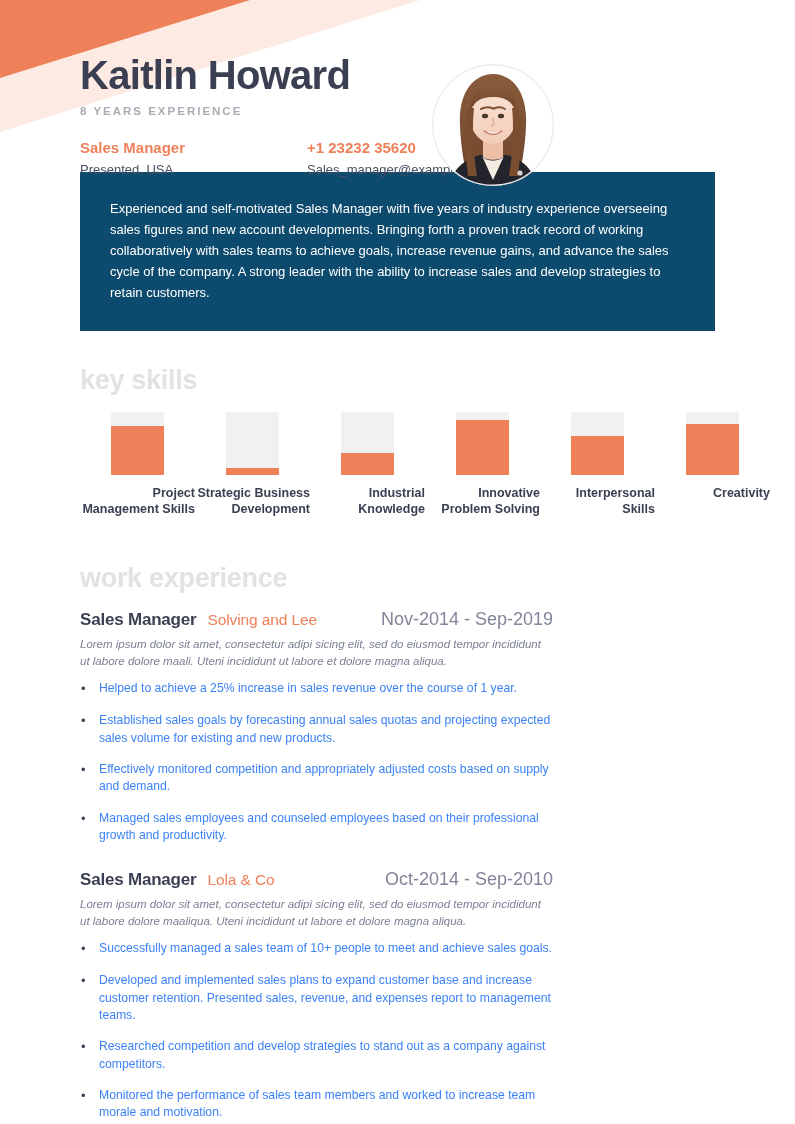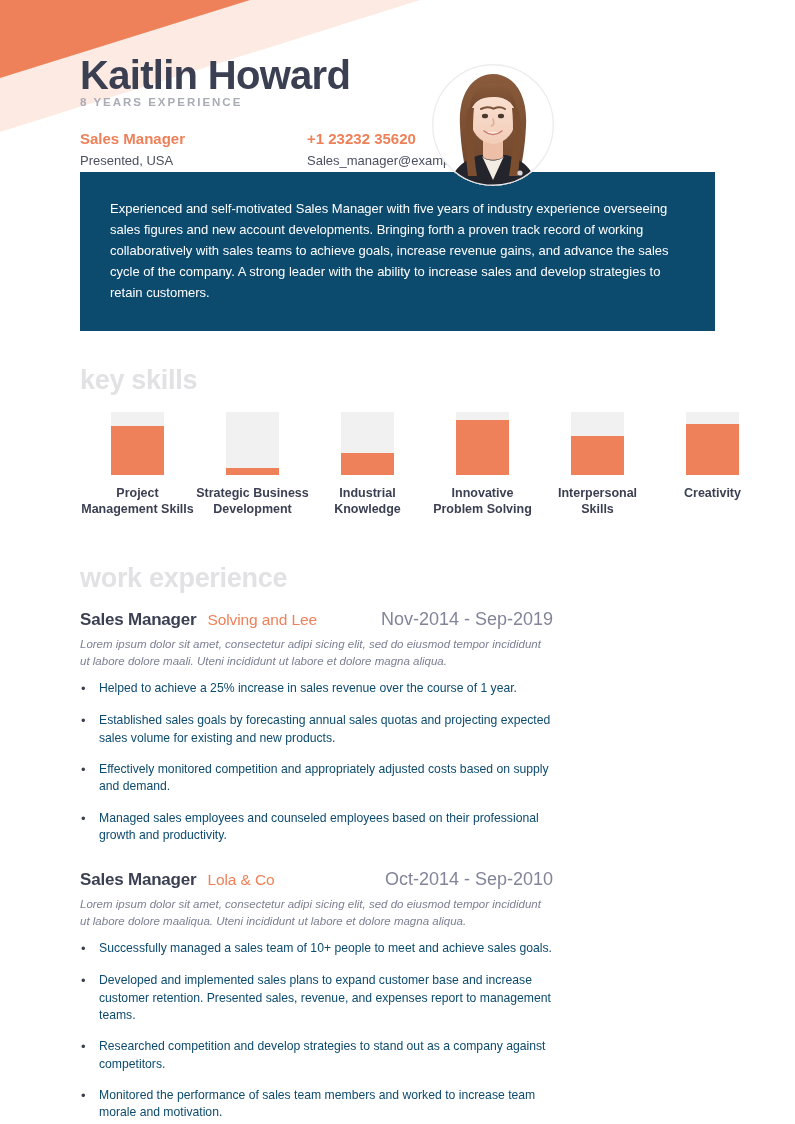--- a/index.html
+++ b/index.html
@@ -57,20 +57,21 @@
     letter-spacing: -0.7px;
     color: #3b3f52;
     line-height: 1.06;
     margin: 0;
   }
   .years {
     font-size: 11.5px;
     letter-spacing: 2.0px;
     color: #a9abb5;
     font-weight: bold;
+    margin-top: 9px;
   }
   .contact-grid {
     display: flex;
     margin-top: 21px;
   }
   .contact-col-a { width: 227px; }
   .contact-line-1 {
     font-size: 15px;
     font-weight: bold;
     color: #ee8159;
@@ -140,20 +141,21 @@
     position: absolute;
     left: 0; right: 0; bottom: 0;
     background: #ee8159;
   }
   .skill-label {
     margin-top: 10px;
     font-size: 12.5px;
     font-weight: bold;
     color: #3b3f52;
     line-height: 1.28;
+    text-align: right;
   }
 
   
   .work-wrap { margin-top: 48px; }
   .job { margin-top: 17px; }
   .job-header {
     display: flex;
     align-items: baseline;
   }
   .job-title {
@@ -191,21 +193,21 @@
     flex: 0 0 18px;
     font-size: 13px;
     line-height: 1.42;
     color: #3b3f52;
     text-align: left;
     padding-left: 1px;
   }
   .bullet-text {
     font-size: 12.2px;
     line-height: 1.42;
-    color: #0c4a6e;
+    color: #3b82f6;
     max-width: 610px;
   }
   .job-second { margin-top: 25px; }
 </style>
 </head>
 <body>
 
 <div class="deco-light"></div>
 <div class="deco-orange"></div>
 

